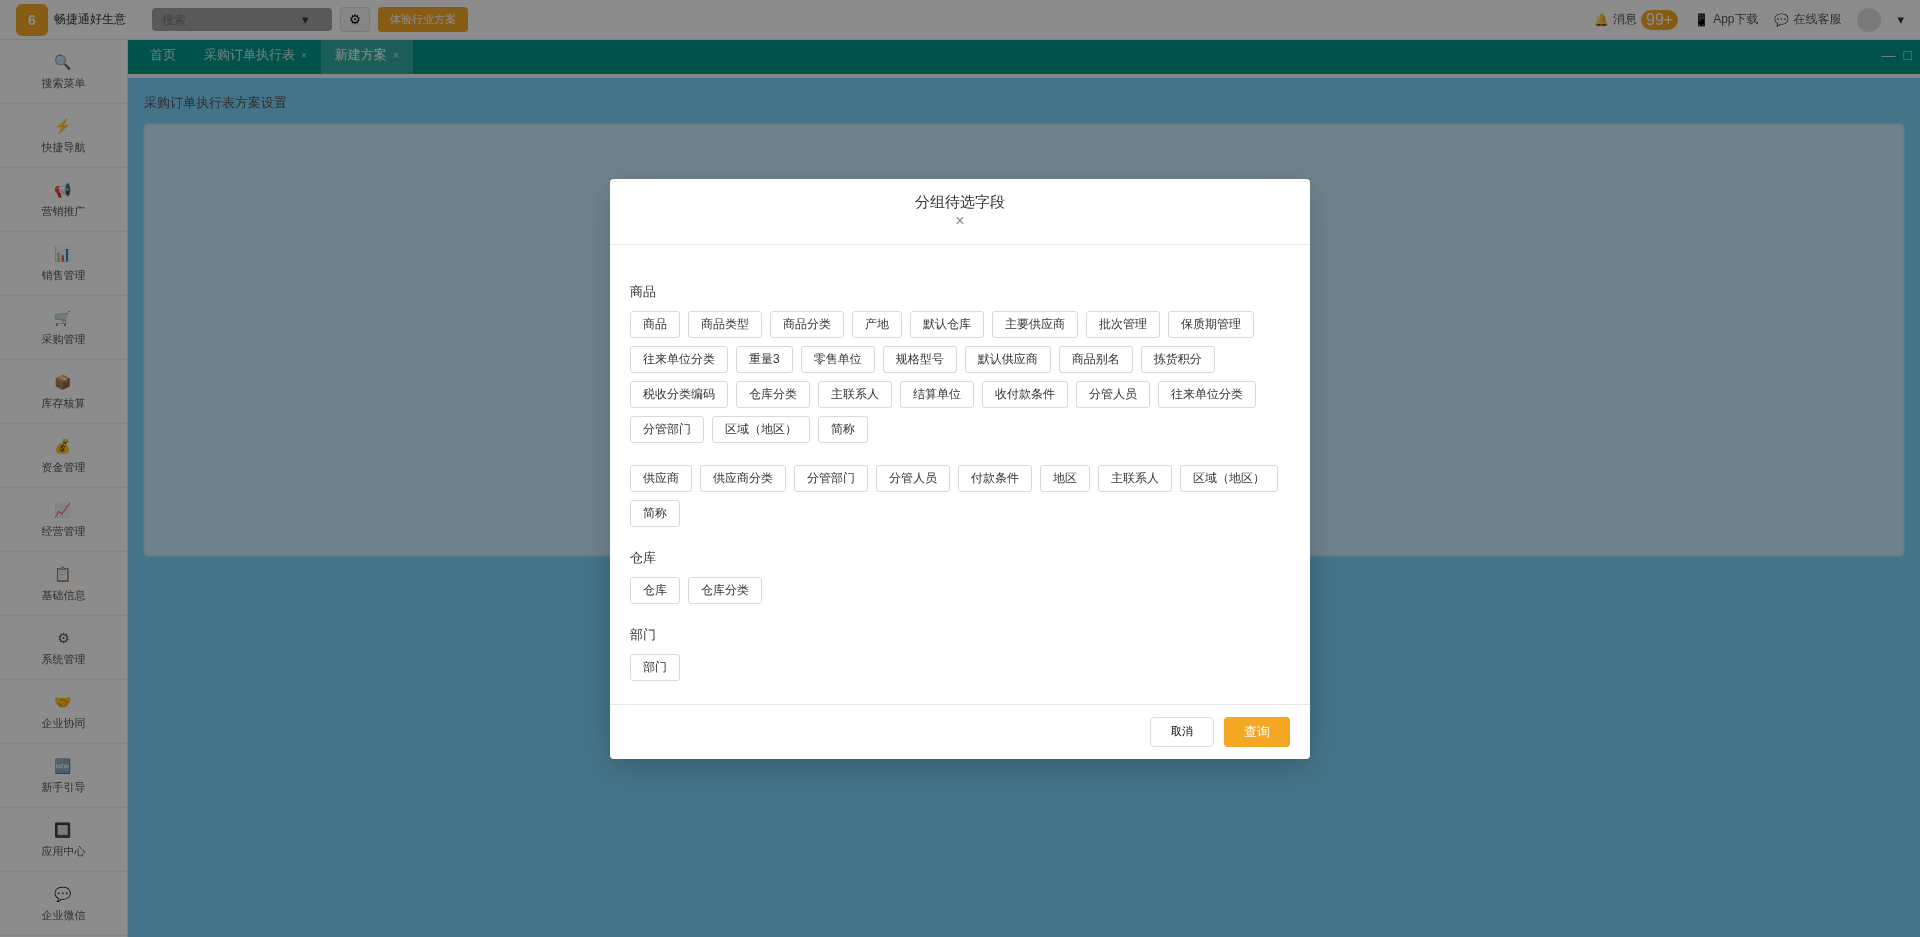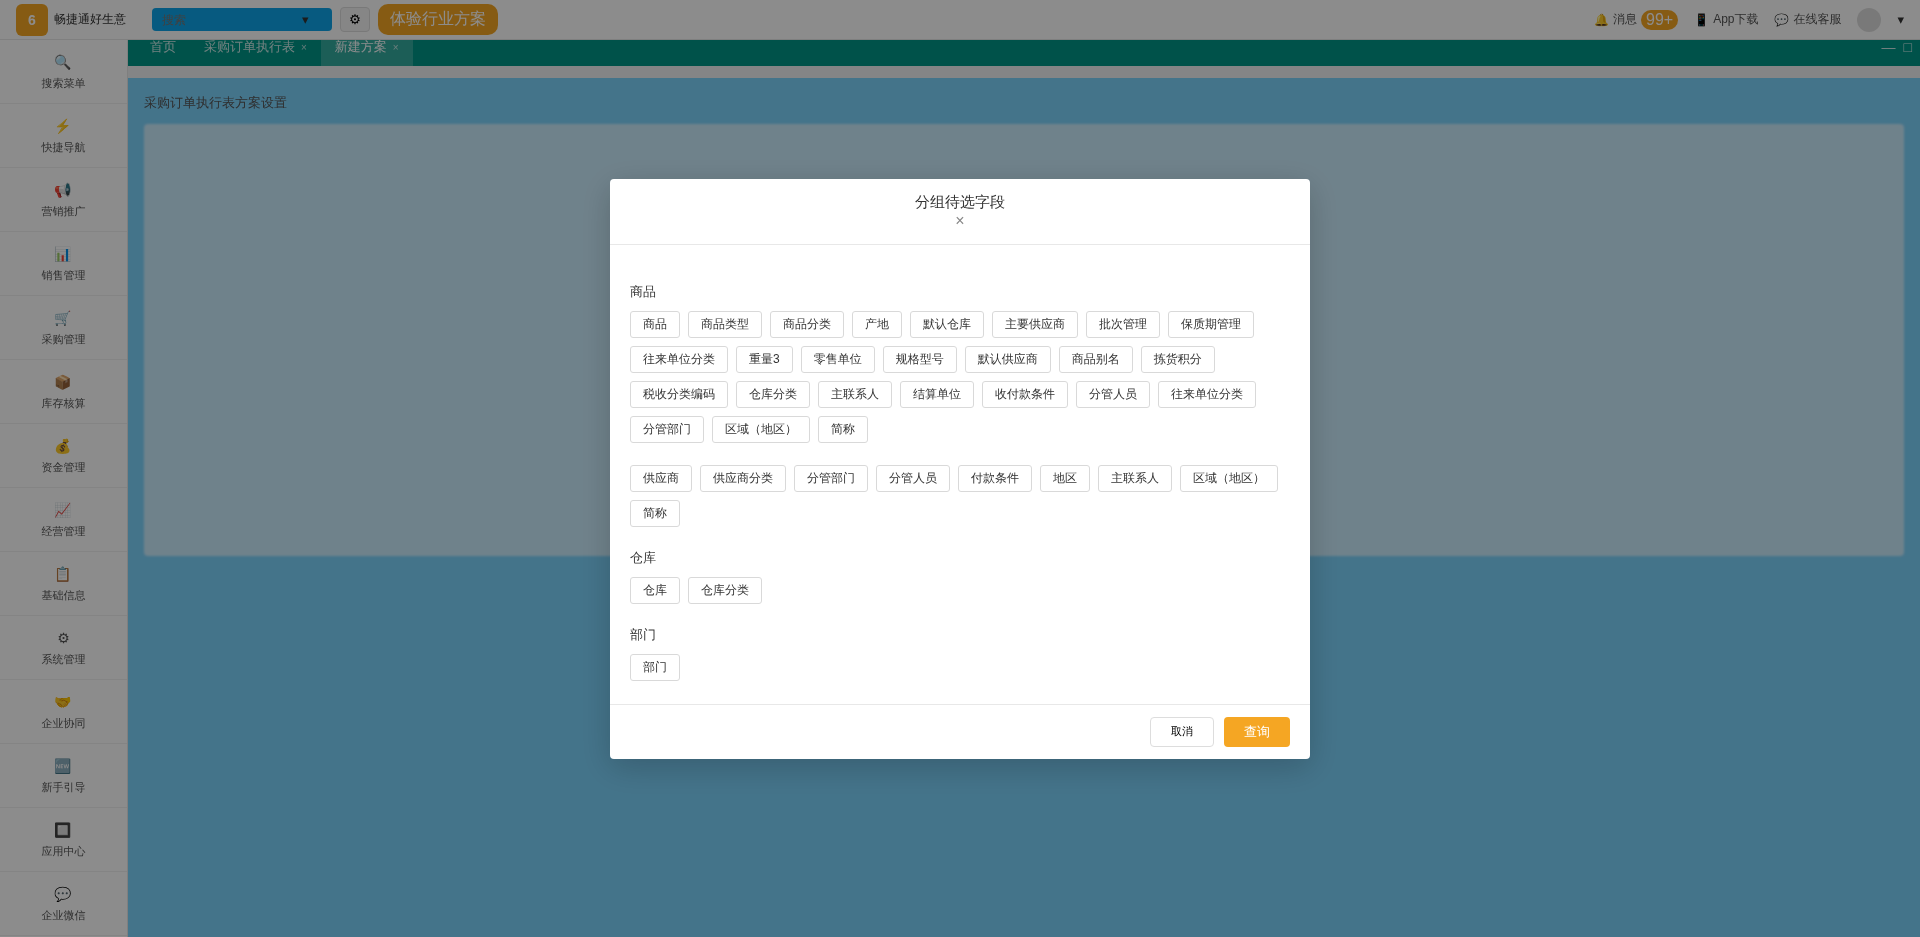--- a/index.html
+++ b/index.html
@@ -26,35 +26,35 @@
       width: 32px; height: 32px;
       background: #f5a623;
       border-radius: 6px;
       display: flex; align-items: center; justify-content: center;
       color: white; font-weight: bold; font-size: 14px;
       margin-right: 6px;
     }
     .logo-text { color: #333; font-size: 12px; }
     .header-search {
       display: flex; align-items: center;
-      background: #0ea5e9; border-radius: 4px;
+      background: #a3a3a3; border-radius: 4px;
       padding: 4px 10px; margin-left: 8px;
       min-width: 180px;
     }
     .header-search input {
       border: none; background: transparent; outline: none; font-size: 12px; width: 140px;
     }
     .gear-btn {
       margin-left: 8px; background: #f5f5f5; border: 1px solid #ddd; border-radius: 4px;
       padding: 4px 8px; cursor: pointer;
     }
     .experience-btn {
       margin-left: 8px;
-      background: #f5a623; color: white; border: none; border-radius: 10px;
-      padding: 5px 12px; cursor: pointer; font-size: 16px;
+      background: #f5a623; color: white; border: none; border-radius: 4px;
+      padding: 5px 12px; cursor: pointer; font-size: 11px;
     }
     .header-right {
       margin-left: auto; display: flex; align-items: center; gap: 16px;
     }
     .header-right-item {
       display: flex; align-items: center; gap: 4px; font-size: 12px; cursor: pointer; color: #555;
     }
     .badge {
       background: #f5a623; color: white; border-radius: 10px;
       padding: 1px 5px; font-size: 16px; min-width: 18px; text-align: center;
@@ -82,21 +82,21 @@
       display: flex; border-top: 1px solid #e8e8e8;
       background: #fff; padding: 8px 0;
     }
     .sidebar-bottom-item {
       flex: 1; display: flex; align-items: center; justify-content: center;
       cursor: pointer; font-size: 16px; color: #888;
     }
 
     
     .tabs-bar {
-      position: fixed; top: 28px; left: 128px; right: 0; height: 38px;
+      position: fixed; top: 36px; left: 128px; right: 0; height: 38px;
       background: #009688; display: flex; align-items: center; z-index: 80;
       padding: 0 8px;
     }
     .tab {
       padding: 0 14px; height: 38px; display: flex; align-items: center;
       color: rgba(255,255,255,0.8); cursor: pointer; font-size: 13px; gap: 6px;
     }
     .tab.active { background: rgba(255,255,255,0.2); color: white; }
     .tab-close { font-size: 10px; color: rgba(255,255,255,0.7); cursor: pointer; }
 

